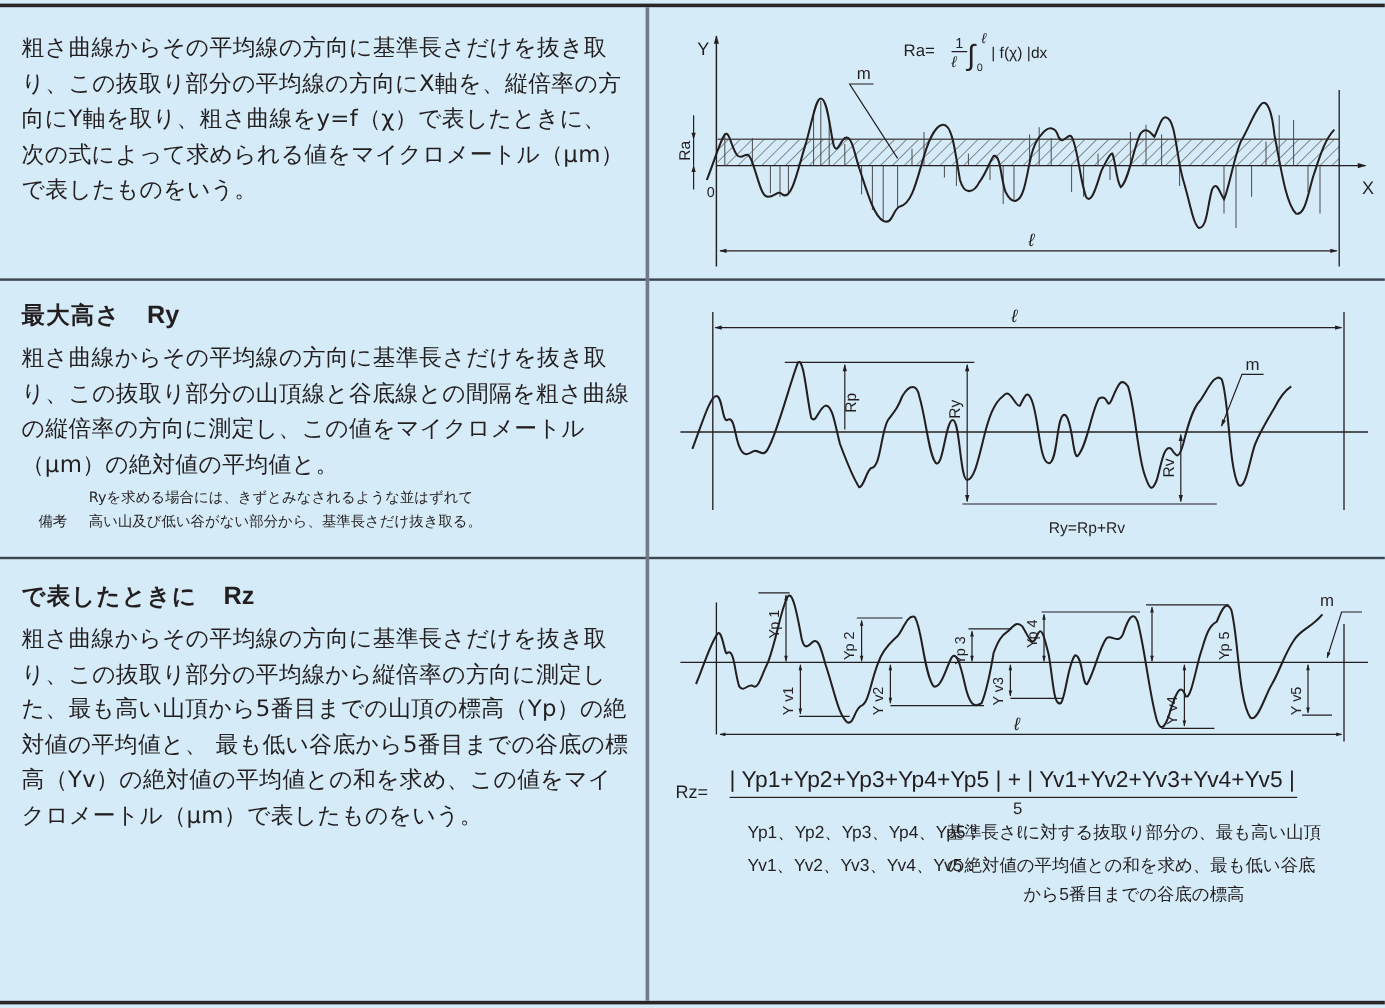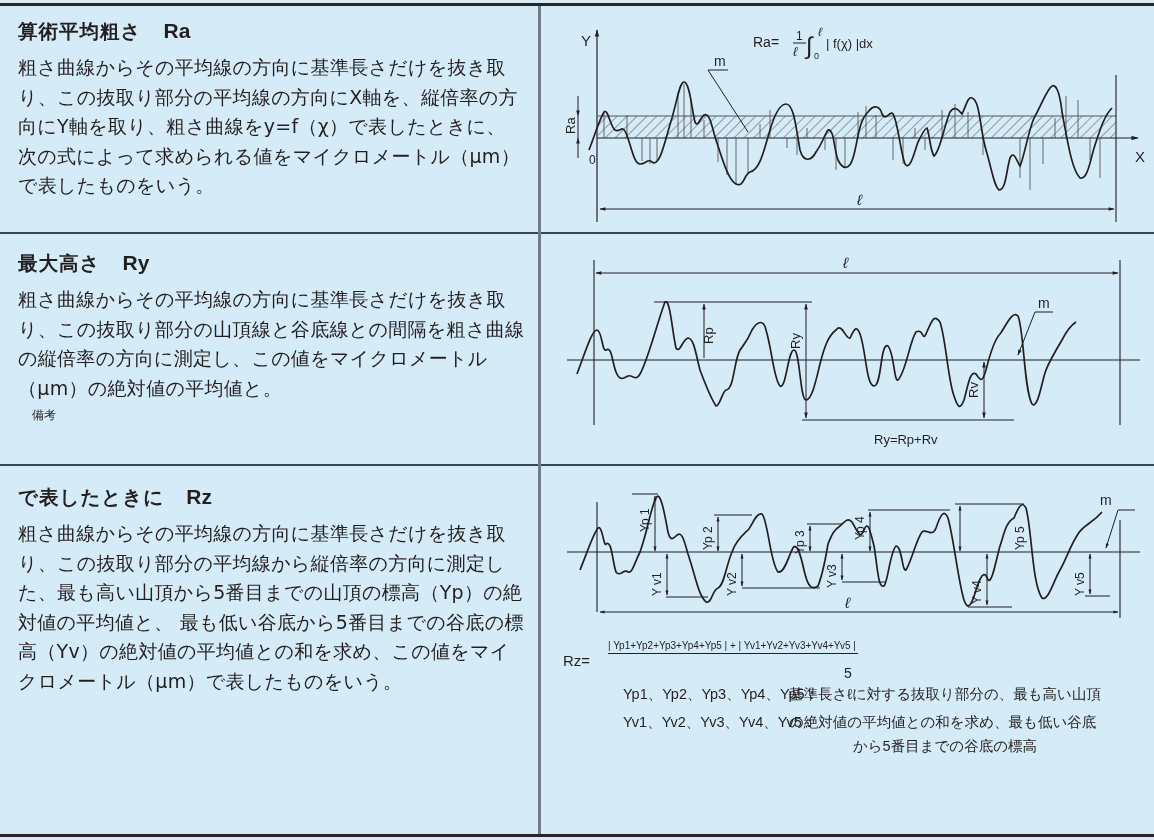--- a/index.html
+++ b/index.html
@@ -19,39 +19,38 @@
   .title .sym { margin-left: 22px; font-family: "Liberation Sans", sans-serif; font-size: 21px; letter-spacing: 0; }
   .body-text { font-size: 19px; line-height: 29.5px; margin-top: 8px; letter-spacing: 0.3px; }
   .note { font-size: 12px; line-height: 20px; margin-top: 2px; margin-left: 14px; display: flex; align-items: flex-end; }
   .note .label { width: 42px; flex: none; }
 
   .diagram { position: absolute; left: 541px; width: 613px; }
   svg text { font-family: "Liberation Sans", sans-serif; fill: #231f20; }
 
   .rz-formula { position: absolute; left: 563px; top: 640px; width: 590px; font-family: "Liberation Sans", sans-serif; }
   .rz-lhs { position: absolute; left: 0; top: 12px; font-size: 15px; }
-  .rz-num { position: absolute; left: 45px; top: 0; font-size: 10px; border-bottom: 1.3px solid #231f20; padding: 0 2px 2px 0; white-space: nowrap; }
+  .rz-num { position: absolute; left: 45px; top: 0; font-size: 19px; border-bottom: 1.3px solid #231f20; padding: 0 2px 2px 0; white-space: nowrap; }
   .rz-den { position: absolute; left: 0; width: 500px; top: 25px; text-align: center; font-size: 14px; padding-left: 70px; box-sizing: border-box; }
   .legend { position: absolute; left: 60px; font-size: 14.5px; line-height: 24px; }
   .legend-row { display: flex; }
   .legend-key { flex: none; width: 166px; text-align: right; white-space: nowrap; }
   .legend-desc { flex: none; width: 340px; }
   .legend-desc .l2 { display: block; text-align: center; padding-right: 28px; }
 </style>
 </head>
 <body>
 
 <div class="top-rule"></div>
 <div class="row-rule" style="top:232px"></div>
 <div class="row-rule" style="top:464px"></div>
 <div class="bottom-rule"></div>
 <div class="col-rule"></div>
 
 <div class="text-cell" style="top:18px">
-  <h2 class="title"><span>算術平均粗さ</span><span class="sym">Ra</span></h2>
   <div class="body-text">粗さ曲線からその平均線の方向に基準長さだけを抜き取り、この抜取り部分の平均線の方向にX軸を、縦倍率の方向にY軸を取り、粗さ曲線をy=f（χ）で表したときに、 次の式によって求められる値をマイクロメートル（μm）で表したものをいう。</div>
 </div>
 
 <svg class="diagram" style="top:6px" width="613" height="226" viewBox="541 6 613 226">
   <defs>
     <pattern id="hatch" patternUnits="userSpaceOnUse" width="7" height="7" patternTransform="rotate(45)">
       <line x1="0" y1="0" x2="0" y2="7" stroke="#3a3a3a" stroke-width="0.9"></line>
     </pattern>
     <marker id="arr" viewBox="0 0 10 10" refX="9" refY="5" markerWidth="8" markerHeight="6" orient="auto-start-reverse">
       <path d="M0,2 L10,5 L0,8 z" fill="#231f20"></path>
@@ -134,20 +133,24 @@
     <text x="814" y="59" font-size="9">0</text>
     <text x="826" y="48" font-size="13">| f(χ) |dx</text>
   </g>
 </svg>
 
 <div class="text-cell" style="top:250px">
   <h2 class="title"><span>最大高さ</span><span class="sym">Ry</span></h2>
   <div class="body-text">粗さ曲線からその平均線の方向に基準長さだけを抜き取り、この抜取り部分の山頂線と谷底線との間隔を粗さ曲線の縦倍率の方向に測定し、この値をマイクロメートル（μm）の絶対値の平均値と。</div>
   <div class="note">
     <span class="label">備考</span>
+    <span>
+      <span style="display:block">Ryを求める場合には、きずとみなされるような並はずれて</span>
+      <span style="display:block">高い山及び低い谷がない部分から、基準長さだけ抜き取る。</span>
+    </span>
   </div>
 </div>
 
 <svg class="diagram" style="top:234px" width="613" height="230" viewBox="541 234 613 230">
   <defs>
     <marker id="arr2" viewBox="0 0 10 10" refX="9" refY="5" markerWidth="8" markerHeight="6" orient="auto-start-reverse">
       <path d="M0,2 L10,5 L0,8 z" fill="#231f20"></path>
     </marker>
   </defs>
   <line x1="594" y1="260" x2="594" y2="425" stroke="#231f20" stroke-width="1.1"></line>

